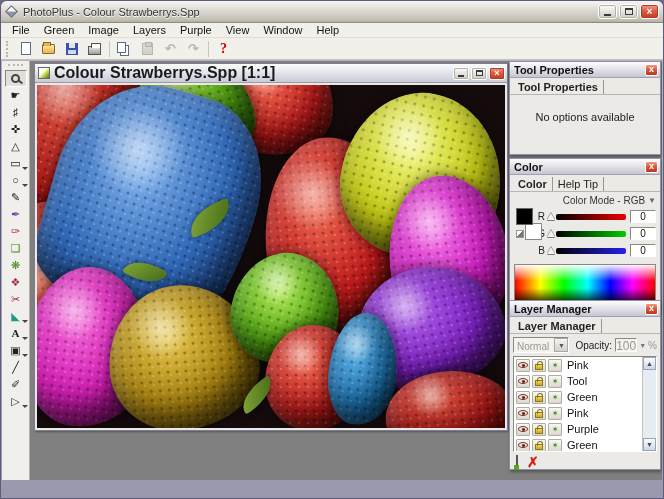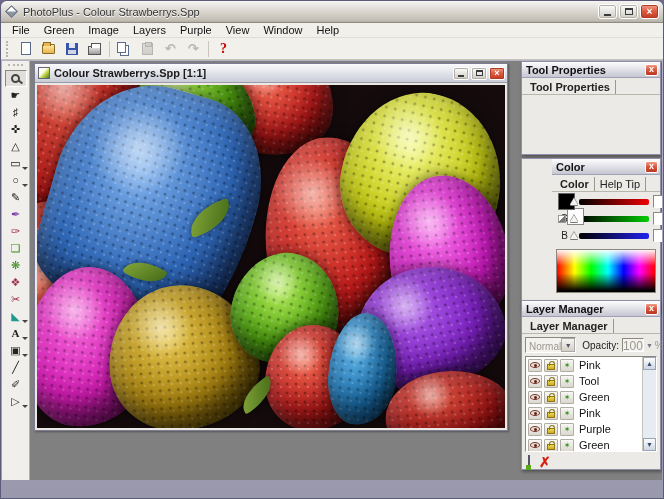--- a/index.html
+++ b/index.html
@@ -50,21 +50,21 @@
   .mag { width:9px; height:9px; border:2px solid #444; border-radius:50%; position:relative; }
   .mag::after { content:""; position:absolute; width:5px; height:2px; background:#444; right:-5px; bottom:-2px; transform:rotate(40deg); }
   .c-red{color:#a52f4e;} .c-pur{color:#7b3fa8;} .c-grn{color:#3f8a1e;} .c-teal{color:#1e9a8a;} .c-dark{color:#222;}
 
   .workspace { flex:1; background:#808080; position:relative; overflow:hidden; }
 
   
   .docwin { position:absolute; left:4px; top:2px; width:474px; height:368px; background:#ece9e4; border:1px solid #7d7d96; box-shadow:1px 1px 2px rgba(0,0,0,.35); }
   .doc-titlebar { height:19px; display:flex; align-items:center; padding:0 2px 0 3px; background:linear-gradient(#fbfbfc,#dddfe6 60%,#c9ccd6); border-bottom:1px solid #9a9aaa; }
   .doc-icon { width:12px; height:12px; background:linear-gradient(135deg,#fdfdee 40%,#c8d84a 60%,#4a7a1a); border:1px solid #667; margin-right:4px; }
-  .doc-titlebar .title { flex:1; font-weight:bold; color:#1a1a1a; font-size:11px; }
+  .doc-titlebar .title { flex:1; font-weight:bold; color:#1a1a1a; font-size:16px; }
   .doc-btn { width:16px; height:13px; margin-left:2px; border-radius:2px; border:1px solid #fff; display:flex; align-items:center; justify-content:center; }
   .photo { position:absolute; left:2px; top:21px; right:2px; bottom:2px; background:#150b0d; overflow:hidden; }
 
   .sb { position:absolute; border-radius:48% 52% 56% 44% / 56% 58% 42% 44%;
     background-image:
       radial-gradient(circle at 36% 28%, rgba(255,255,255,.55), rgba(255,255,255,0) 22%),
       radial-gradient(circle 1.3px at 4px 5px, rgba(0,0,0,.33) 1px, transparent 1.8px),
       radial-gradient(circle 1px at 7px 8px, rgba(255,255,255,.22) .8px, transparent 1.5px),
       radial-gradient(ellipse at 40% 35%, var(--hl) 0%, var(--c) 52%, var(--dk) 96%);
     background-size:100% 100%, 9px 9px, 9px 9px, 100% 100%;
@@ -77,21 +77,21 @@
   .sb-yellow { --hl:#f2f780; --c:#c3ca10; --dk:#4a4c04; }
   .sb-magenta{ --hl:#f573e8; --c:#cf1ac2; --dk:#46053f; }
   .sb-pink   { --hl:#f468d8; --c:#d41bb4; --dk:#46063a; }
   .sb-purple { --hl:#c06ae8; --c:#8c22bb; --dk:#2a063c; }
   .sb-purple2{ --hl:#ad5fe8; --c:#7e20c4; --dk:#240640; }
   .sb-gold   { --hl:#e8c84e; --c:#a6800e; --dk:#342702; }
   .leaf { position:absolute; background:linear-gradient(120deg,#8aac3c,#3d6414); border-radius:90% 10% 90% 10%; box-shadow:0 0 6px rgba(0,0,0,.5); }
 
   
   .dock { position:absolute; right:0; top:0; width:153px; bottom:0; }
-  .panel { position:absolute; left:0; right:1px; background:#eceae6; border:1px solid #8f8fa8; box-shadow:1px 2px 3px rgba(0,0,0,.35);margin-left:12px; }
+  .panel { position:absolute; left:0; right:1px; background:#eceae6; border:1px solid #8f8fa8; box-shadow:1px 2px 3px rgba(0,0,0,.35); }
   .phead { height:16px; display:flex; align-items:center; padding:0 2px 0 4px; background:linear-gradient(#fdfdfe,#dcdce4 60%,#c6c6d2); border-bottom:1px solid #a0a0b4; }
   .phead .title { flex:1; font-weight:bold; font-size:11px; color:#111; }
   .pclose { width:13px; height:12px; border-radius:2px; background:linear-gradient(#ef9a86,#d6563c 50%,#bb3620); border:1px solid #fff; color:#fff; font-size:9px; font-weight:bold; display:flex; align-items:center; justify-content:center; line-height:1; }
   .ptabs { display:flex; align-items:flex-end; height:17px; padding:2px 3px 0; border-bottom:1px solid #b9b6ac; }
   .ptab { padding:1px 5px; border-right:1px solid #9a978e; font-size:11px; color:#222; }
   .ptab.active { font-weight:bold; }
   .pbody { position:relative; }
 
   .tp-msg { text-align:center; padding-top:16px; color:#222; }
 
@@ -327,34 +327,41 @@
         <div class="panel" style="top:0; height:94px;">
           <div class="phead">
             <span class="title">Tool Properties</span>
             <span class="pclose">
                 <span>x</span>
               </span>
           </div>
           <div class="ptabs">
             <span class="ptab active">Tool Properties</span>
           </div>
-        </div>
-
-        <div class="panel" style="top:97px; height:155px;padding-left:30px;">
+          <div class="pbody">
+            <div class="tp-msg">No options available</div>
+          </div>
+        </div>
+
+        <div class="panel" style="top:97px; height:155px;">
           <div class="phead">
             <span class="title">Color</span>
             <span class="pclose">
                 <span>x</span>
               </span>
           </div>
           <div class="ptabs">
             <span class="ptab active">Color</span>
             <span class="ptab">Help Tip</span>
           </div>
           <div class="pbody">
+            <div class="mode-row">
+              <span>Color Mode - RGB</span>
+              <span class="chev">▼</span>
+            </div>
             <div class="color-main">
               <div class="swatches">
                 <span class="sw-bg"></span>
                 <span class="sw-fg"></span>
                 <span class="sw-reset"></span>
               </div>
               <div class="sliders">
                 <div class="srow">
                   <span class="lbl">R</span>
                   <span class="thumb"></span>

